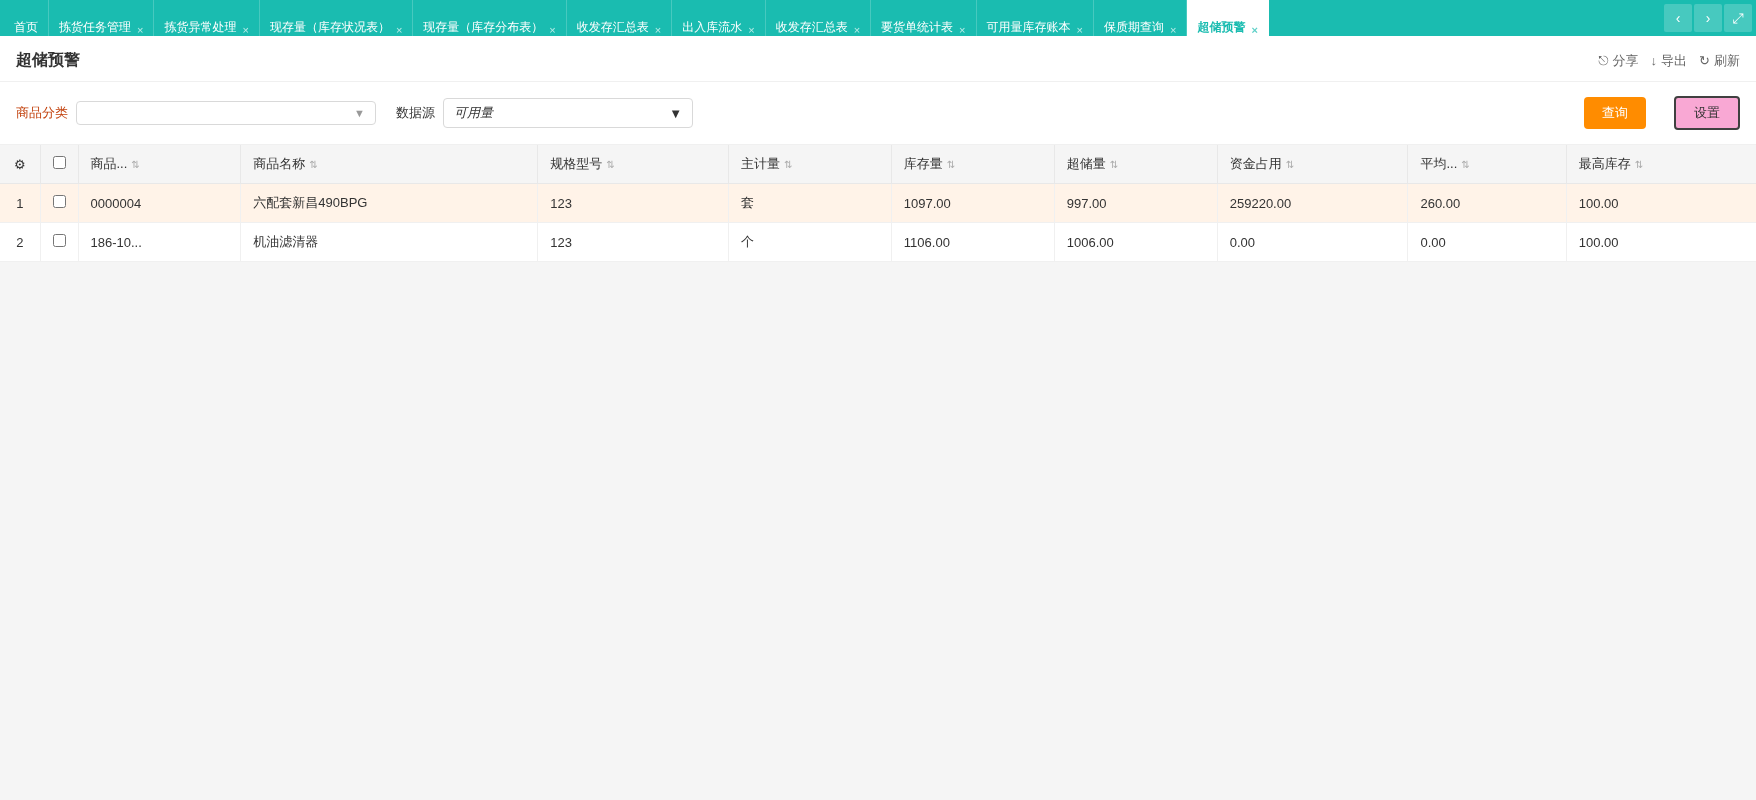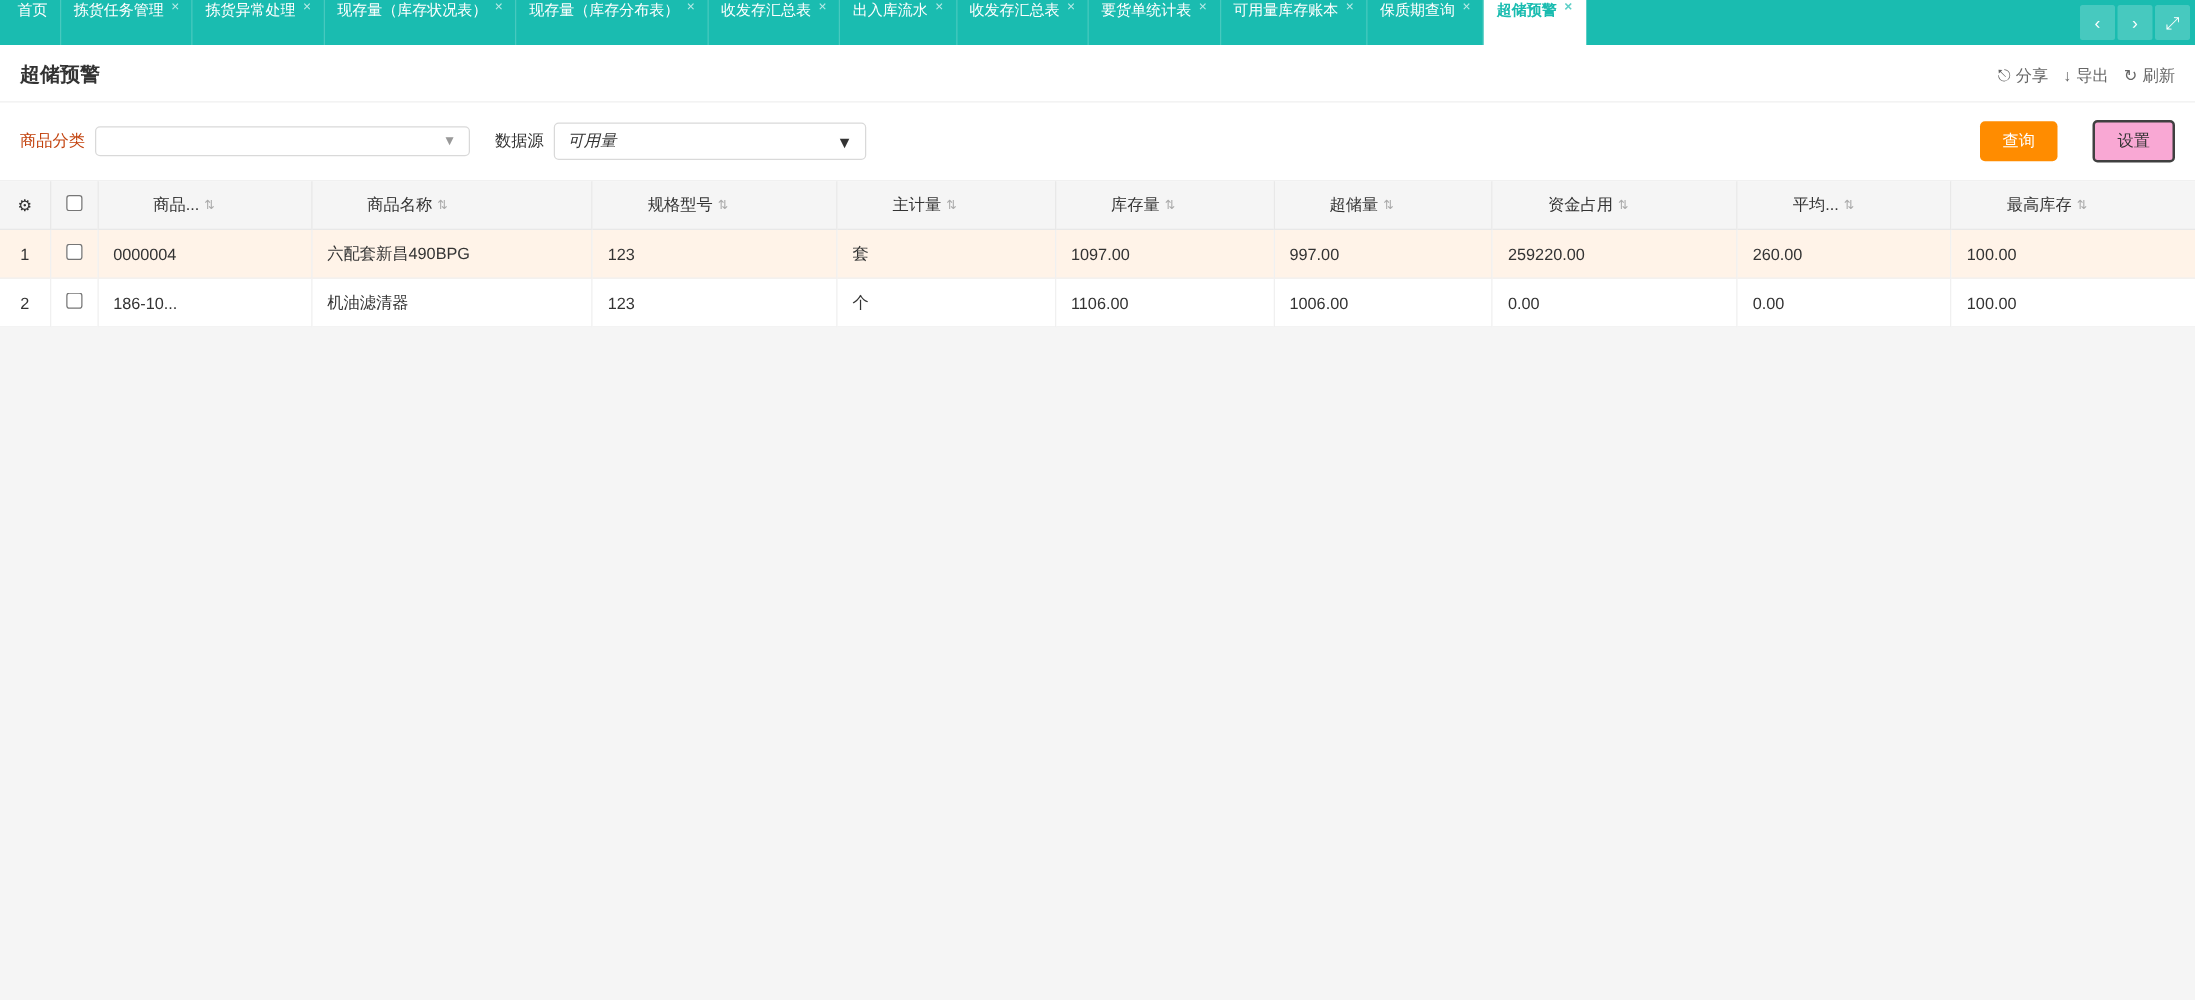--- a/index.html
+++ b/index.html
@@ -9,21 +9,21 @@
     .top-nav {
       display: flex;
       align-items: center;
       background: #1abcb0;
       height: 36px;
       overflow: hidden;
       padding: 0 4px;
     }
     .nav-tab {
       display: flex;
-      align-items: flex-start;
+      align-items: flex-end;
       height: 100%;
       padding: 0 10px;
       color: #fff;
       font-size: 12px;
       white-space: nowrap;
       cursor: pointer;
       border-right: 1px solid rgba(255,255,255,0.2);
       position: relative;
     }
     .nav-tab.active {
@@ -182,21 +182,20 @@
       font-weight: normal;
       text-align: left;
       border-right: 1px solid #e8e8e8;
       white-space: nowrap;
     }
     thead th:last-child { border-right: none; }
     .th-sort {
       display: flex;
       align-items: center;
       gap: 4px;
-      margin-left: 32px;
     }
     .sort-icon { color: #aaa; font-size: 10px; }
     tbody tr {
       border-bottom: 1px solid #f0f0f0;
     }
     tbody tr.highlighted { background: #fff3e8; }
     tbody td {
       padding: 10px 12px;
       font-size: 13px;
       color: #333;

